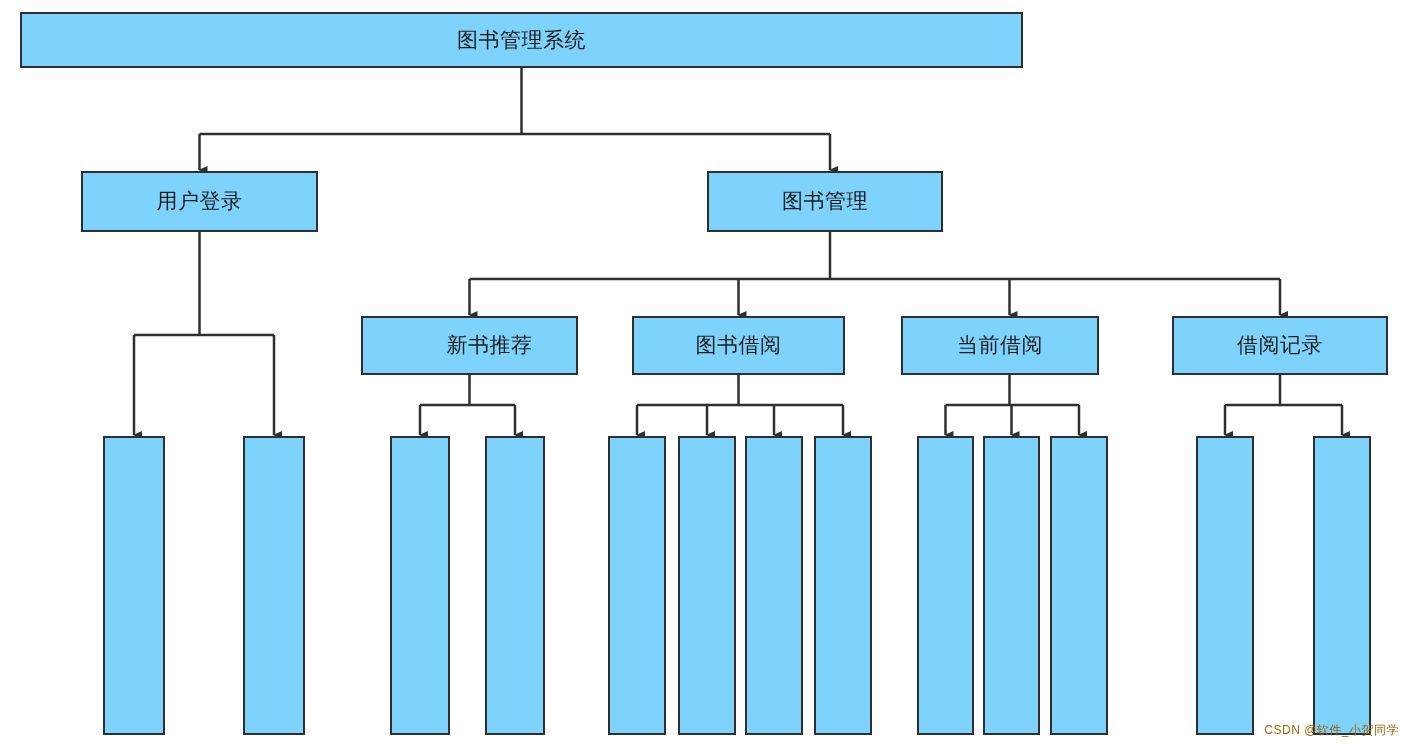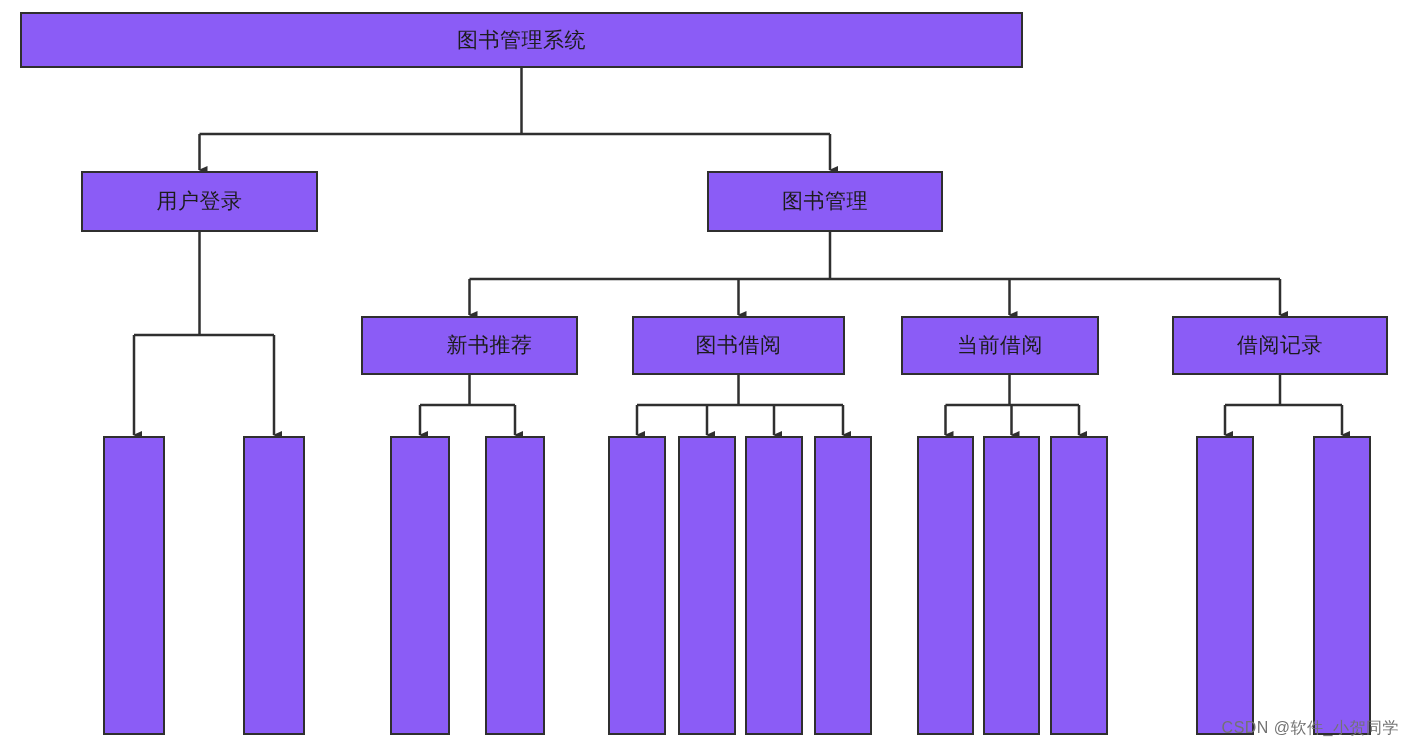--- a/index.html
+++ b/index.html
@@ -22,21 +22,21 @@
     position: absolute;
     left: 0;
     top: 0;
     width: 1405px;
     height: 747px;
     pointer-events: none;
   }
   .node {
     position: absolute;
     box-sizing: border-box;
-    background: #8b5cf6;
+    background: #7dd3fc;
     border: 2.5px solid #2f2f2f;
     display: flex;
     align-items: center;
     justify-content: center;
     text-align: center;
   }
   .node .node-label {
     display: block;
     line-height: 1.18;
     letter-spacing: 0.5px;
@@ -55,22 +55,22 @@
     font-size: 21px;
     line-height: 1.16;
     letter-spacing: 1px;
     max-height: 100%;
     overflow: hidden;
   }
   #watermark {
     position: absolute;
     right: 6px;
     bottom: 8px;
-    font-size: 16px;
-    color: #737373;
+    font-size: 12px;
+    color: #a16207;
     letter-spacing: 0.5px;
     white-space: nowrap;
     user-select: none;
   }
 </style>
 </head>
 <body>
 
 <div id="diagram-root">
 

